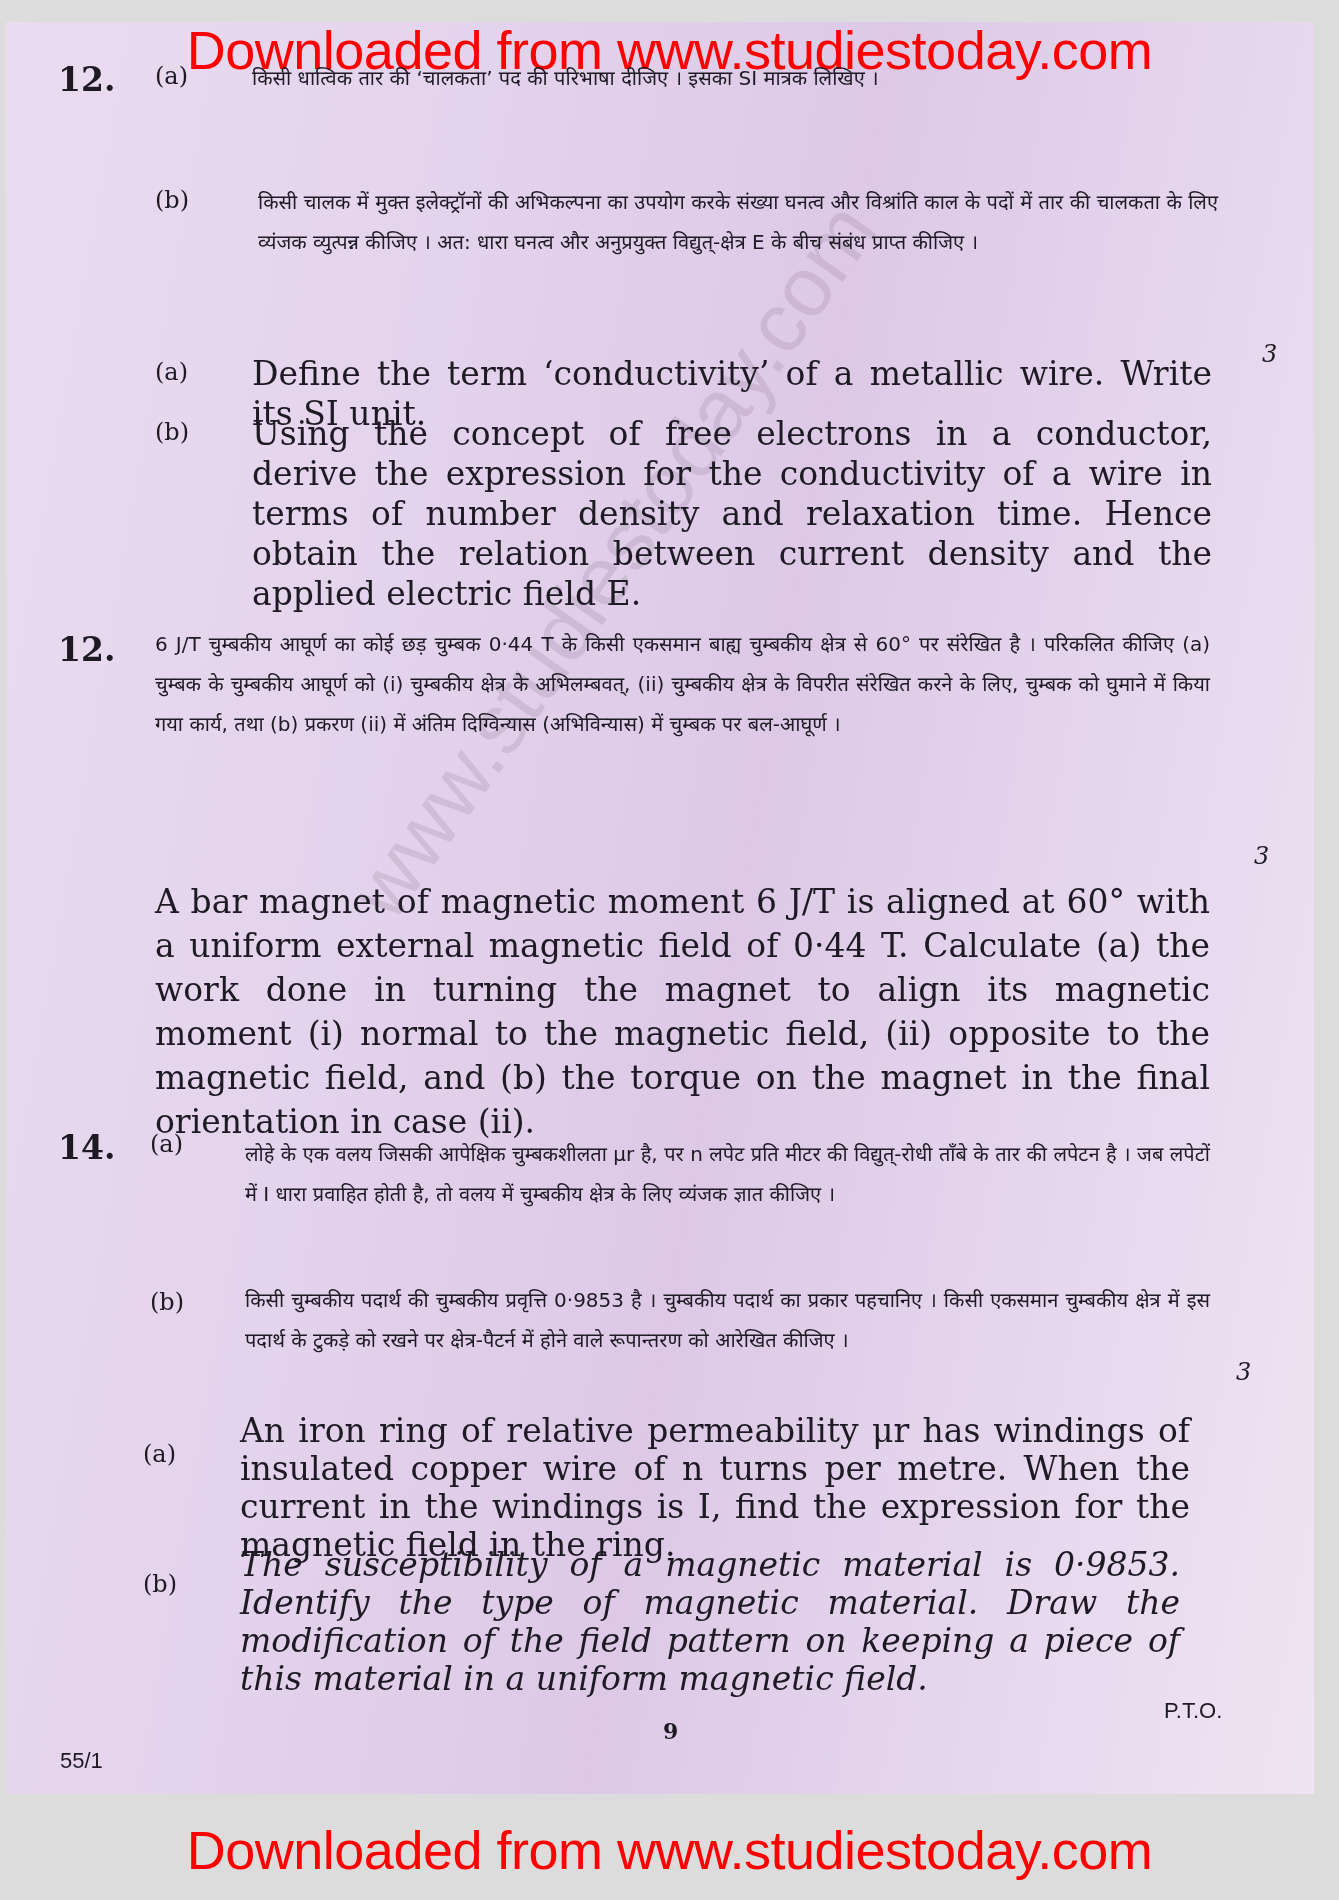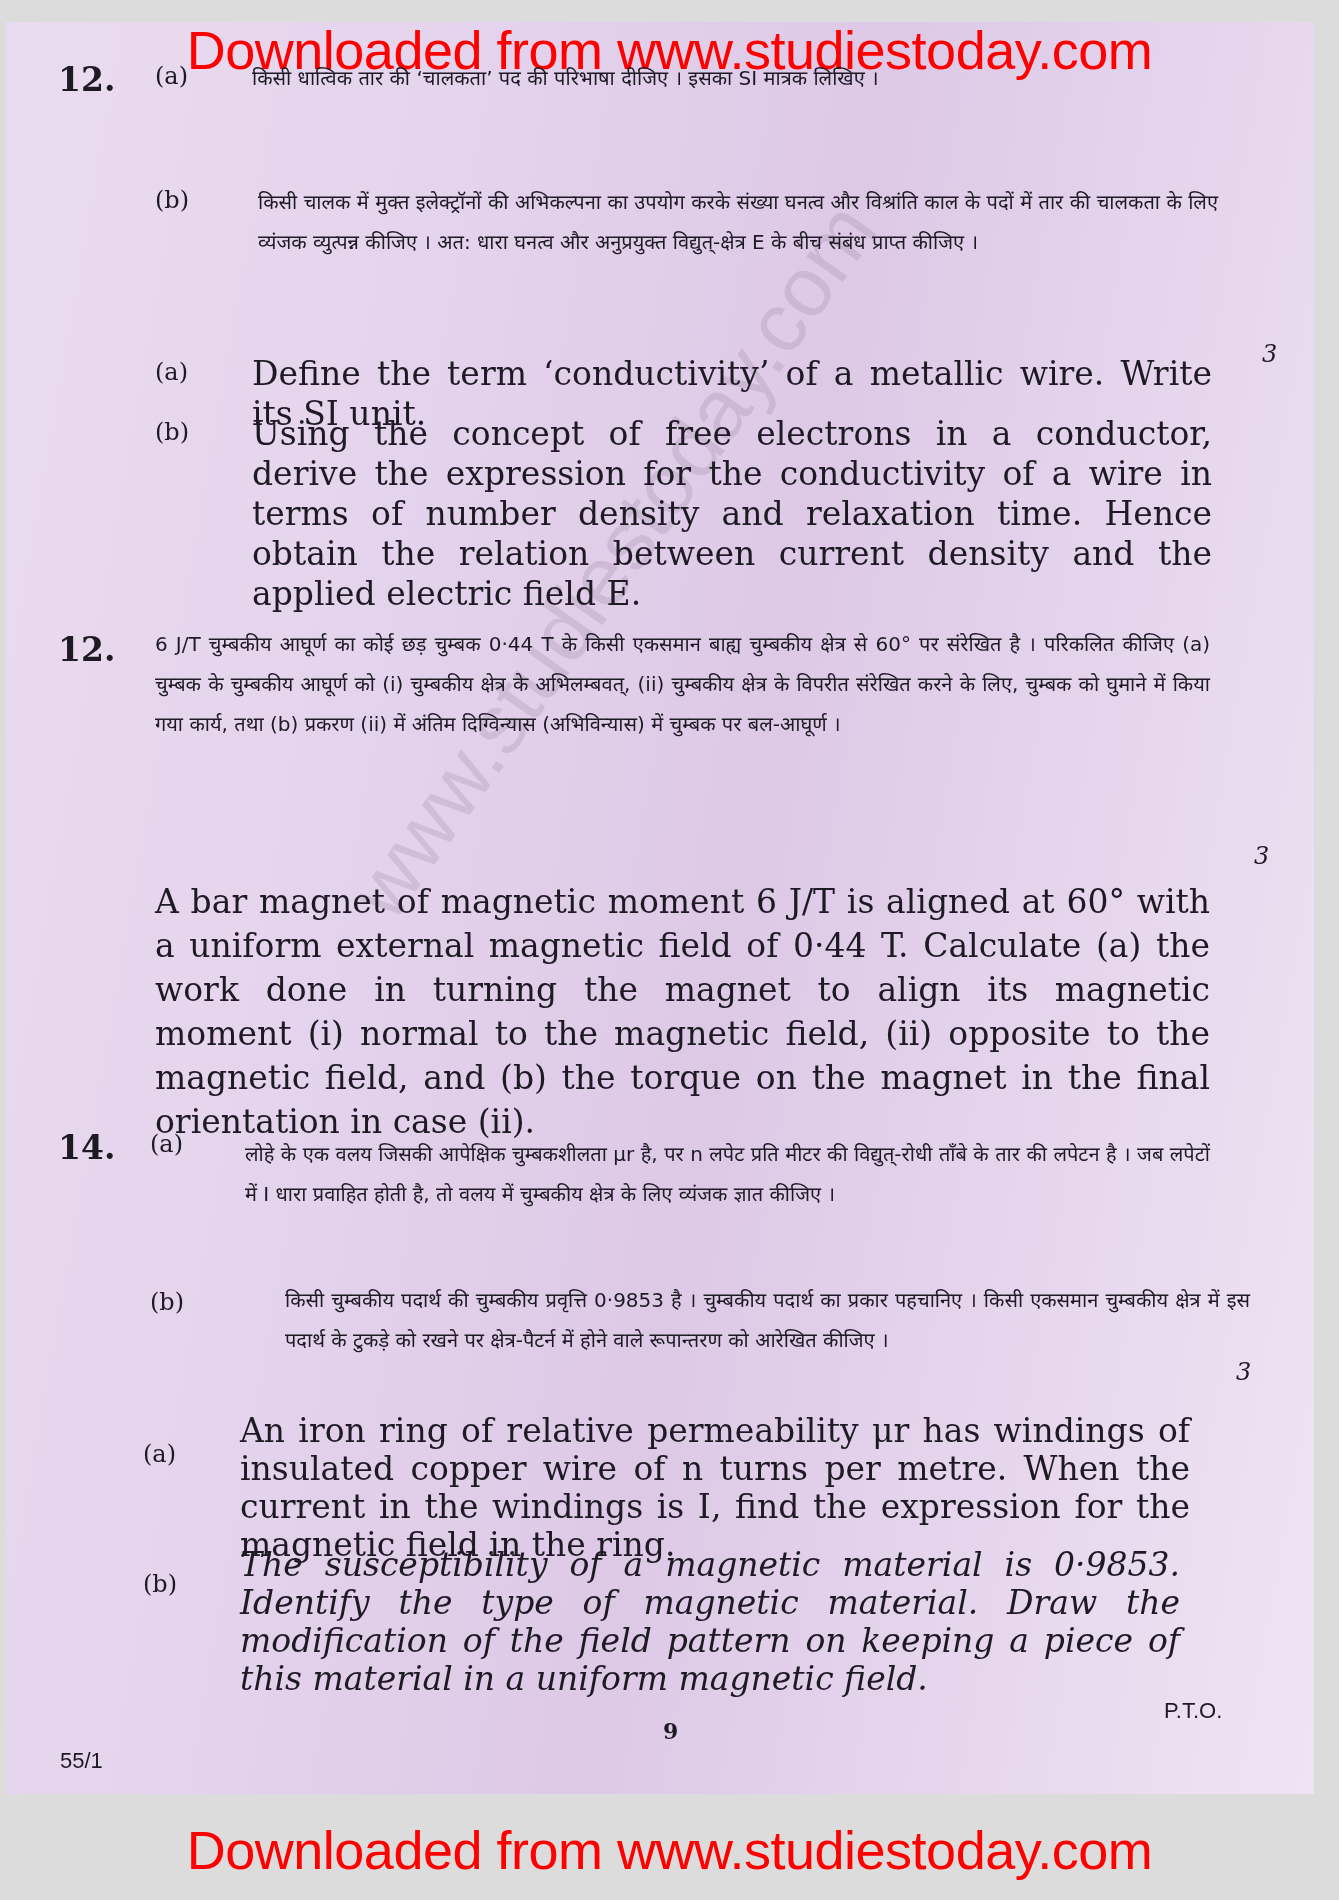--- a/index.html
+++ b/index.html
@@ -52,21 +52,21 @@
 
 <div class="qnum" style="left:58px;top:630px;">12.</div>
 <div class="text hi" style="left:155px;top:624px;width:1055px;">6 J/T चुम्बकीय आघूर्ण का कोई छड़ चुम्बक 0·44 T के किसी एकसमान बाह्य चुम्बकीय क्षेत्र से 60° पर संरेखित है । परिकलित कीजिए (a) चुम्बक के चुम्बकीय आघूर्ण को (i) चुम्बकीय क्षेत्र के अभिलम्बवत्, (ii) चुम्बकीय क्षेत्र के विपरीत संरेखित करने के लिए, चुम्बक को घुमाने में किया गया कार्य, तथा (b) प्रकरण (ii) में अंतिम दिग्विन्यास (अभिविन्यास) में चुम्बक पर बल-आघूर्ण ।</div>
 <div class="marks" style="left:1254px;top:842px;">3</div>
 <div class="text" style="left:155px;top:880px;width:1055px;line-height:44px;">A bar magnet of magnetic moment 6 J/T is aligned at 60° with a uniform external magnetic field of 0·44 T. Calculate (a) the work done in turning the magnet to align its magnetic moment (i) normal to the magnetic field, (ii) opposite to the magnetic field, and (b) the torque on the magnet in the final orientation in case (ii).</div>
 
 <div class="qnum" style="left:58px;top:1128px;">14.</div>
 <div class="part" style="left:150px;top:1130px;">(a)</div>
 <div class="text hi" style="left:245px;top:1122px;width:965px;margin-top:12px;">लोहे के एक वलय जिसकी आपेक्षिक चुम्बकशीलता μr है, पर n लपेट प्रति मीटर की विद्युत्-रोधी ताँबे के तार की लपेटन है । जब लपेटों में I धारा प्रवाहित होती है, तो वलय में चुम्बकीय क्षेत्र के लिए व्यंजक ज्ञात कीजिए ।</div>
 <div class="part" style="left:150px;top:1288px;">(b)</div>
-<div class="text hi" style="left:245px;top:1280px;width:965px;margin-left:40px;">किसी चुम्बकीय पदार्थ की चुम्बकीय प्रवृत्ति 0·9853 है । चुम्बकीय पदार्थ का प्रकार पहचानिए । किसी एकसमान चुम्बकीय क्षेत्र में इस पदार्थ के टुकड़े को रखने पर क्षेत्र-पैटर्न में होने वाले रूपान्तरण को आरेखित कीजिए ।</div>
+<div class="text hi" style="left:245px;top:1280px;width:965px;">किसी चुम्बकीय पदार्थ की चुम्बकीय प्रवृत्ति 0·9853 है । चुम्बकीय पदार्थ का प्रकार पहचानिए । किसी एकसमान चुम्बकीय क्षेत्र में इस पदार्थ के टुकड़े को रखने पर क्षेत्र-पैटर्न में होने वाले रूपान्तरण को आरेखित कीजिए ।</div>
 <div class="marks" style="left:1236px;top:1358px;">3</div>
 <div class="part" style="left:143px;top:1440px;">(a)</div>
 <div class="text" style="left:240px;top:1412px;width:950px;line-height:38px;">An iron ring of relative permeability μr has windings of insulated copper wire of n turns per metre. When the current in the windings is I, find the expression for the magnetic field in the ring.</div>
 <div class="part" style="left:143px;top:1570px;">(b)</div>
 <div class="text" style="left:240px;top:1546px;width:940px;line-height:38px;font-style:italic;">The susceptibility of a magnetic material is 0·9853. Identify the type of magnetic material. Draw the modification of the field pattern on keeping a piece of this material in a uniform magnetic field.</div>
 
 <div class="footer" style="left:60px;top:1748px;">55/1</div>
 <div class="footer" style="left:663px;top:1718px;font-weight:bold;font-family:'DejaVu Serif',serif;">9</div>
 <div class="footer" style="left:1164px;top:1698px;">P.T.O.</div>
 

